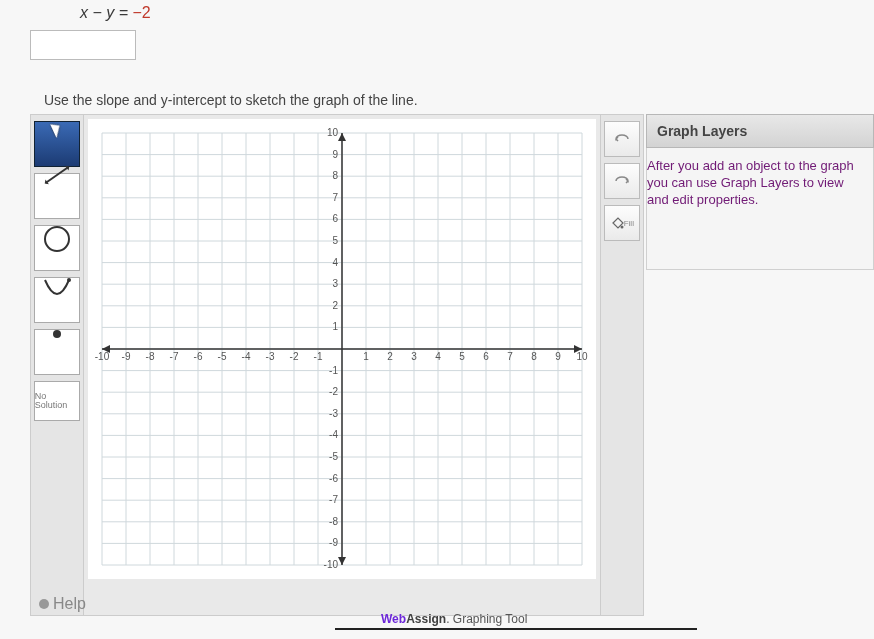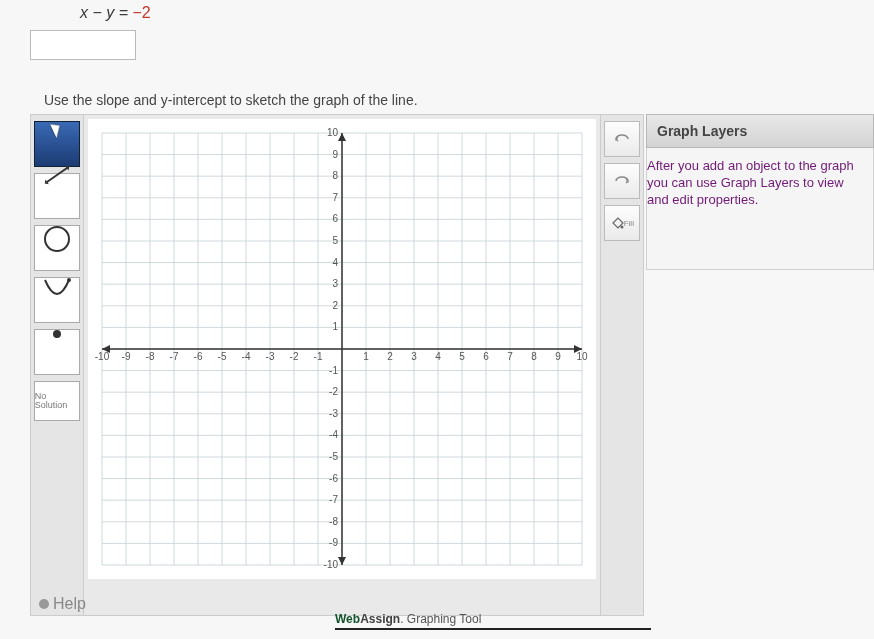--- a/index.html
+++ b/index.html
@@ -159,21 +159,21 @@
 }
 .credit {
   position: absolute;
   top: 612px;
   left: 335px;
   font-size: 12px;
   color: #555;
   border-bottom: 2px solid #222;
   padding: 0 170px 2px 0;
 }
-.credit b { color: #14532d; }
+.credit b { color: #6d28d9; margin-left: 46px; }
 .credit .a { color: #404040; font-weight: bold; }
 
 
 svg text.axlabel { font: 10px Arial; fill: #555; }
 svg line.grid { stroke: #cfd8dc; stroke-width: 1; }
 svg line.axis { stroke: #333; stroke-width: 1.5; }
 svg polygon.arrow { fill: #333; }
 
 
 .ico { display:block; }

